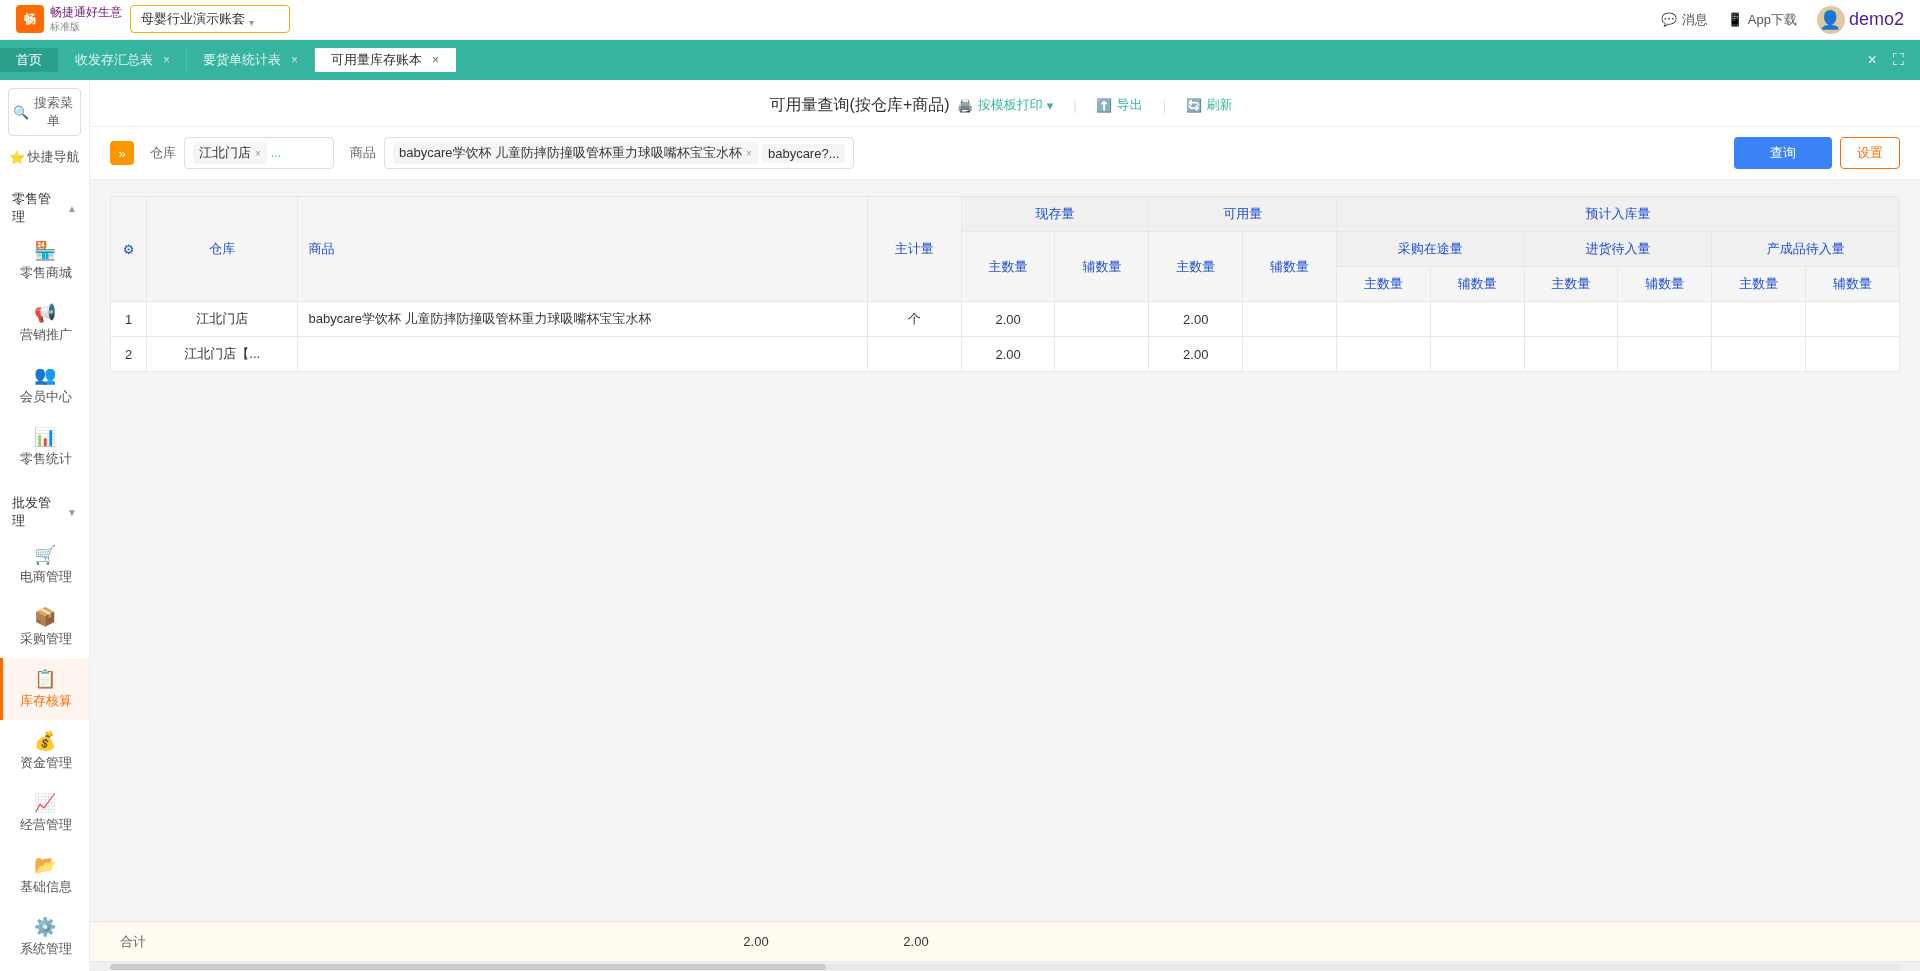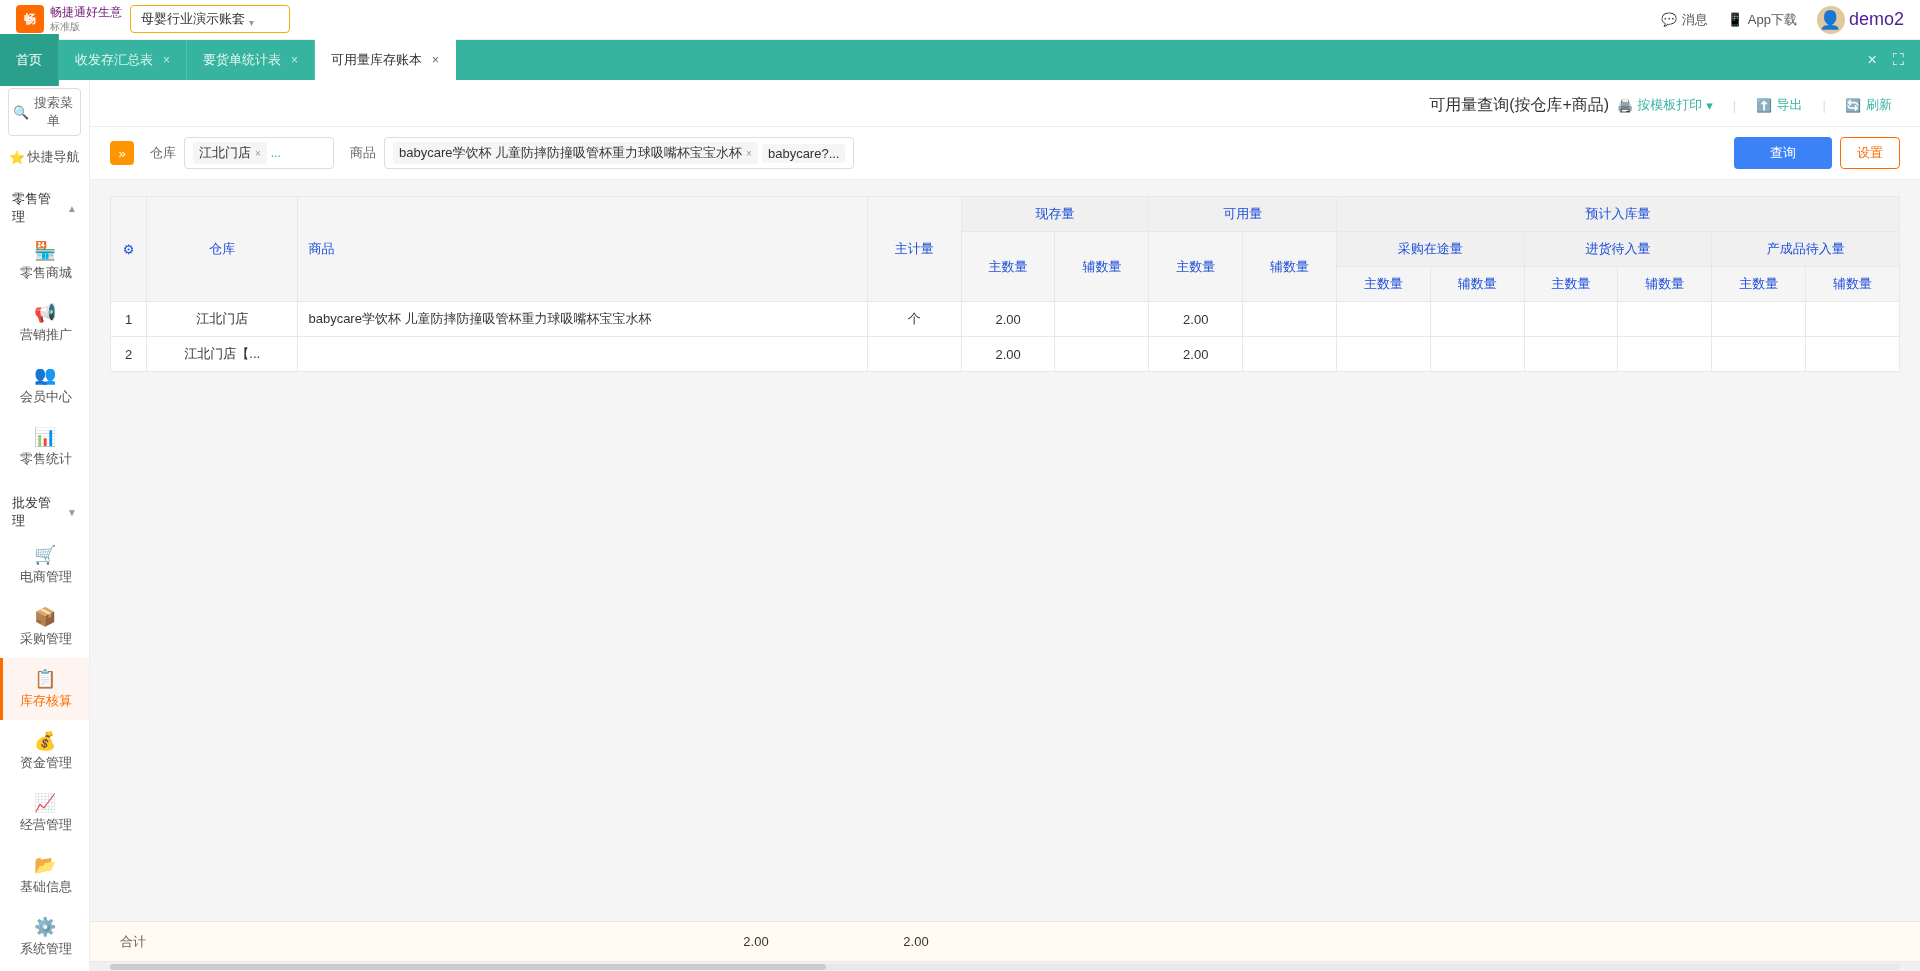--- a/index.html
+++ b/index.html
@@ -36,21 +36,21 @@
     
     .nav-tabs {
       height: 40px;
       background: #36b4a0;
       display: flex;
       align-items: center;
       padding: 0 0 0 0;
       position: relative;
     }
     .nav-tab {
-      height: 52px;
+      height: 24px;
       display: flex;
       align-items: center;
       padding: 0 16px;
       cursor: pointer;
       color: rgba(255,255,255,0.85);
       font-size: 13px;
       gap: 6px;
       border-right: 1px solid rgba(255,255,255,0.15);
       white-space: nowrap;
     }
@@ -109,21 +109,21 @@
     
     .content-area { flex: 1; overflow: auto; display: flex; flex-direction: column; }
 
     
     .page-header {
       background: #fff;
       padding: 12px 20px 8px;
       border-bottom: 1px solid #eee;
       display: flex;
       align-items: center;
-      justify-content: flex-end;
+      justify-content: center;
     }
     .page-title { font-size: 16px; color: #333; font-weight: 500; }
     .page-actions { display: flex; align-items: center; gap: 12px; }
     .page-action-btn {
       display: flex; align-items: center; gap: 4px;
       color: #36b4a0; cursor: pointer; font-size: 13px;
       padding: 4px 8px; border-radius: 4px;
     }
     .page-action-divider { color: #ddd; }
 

